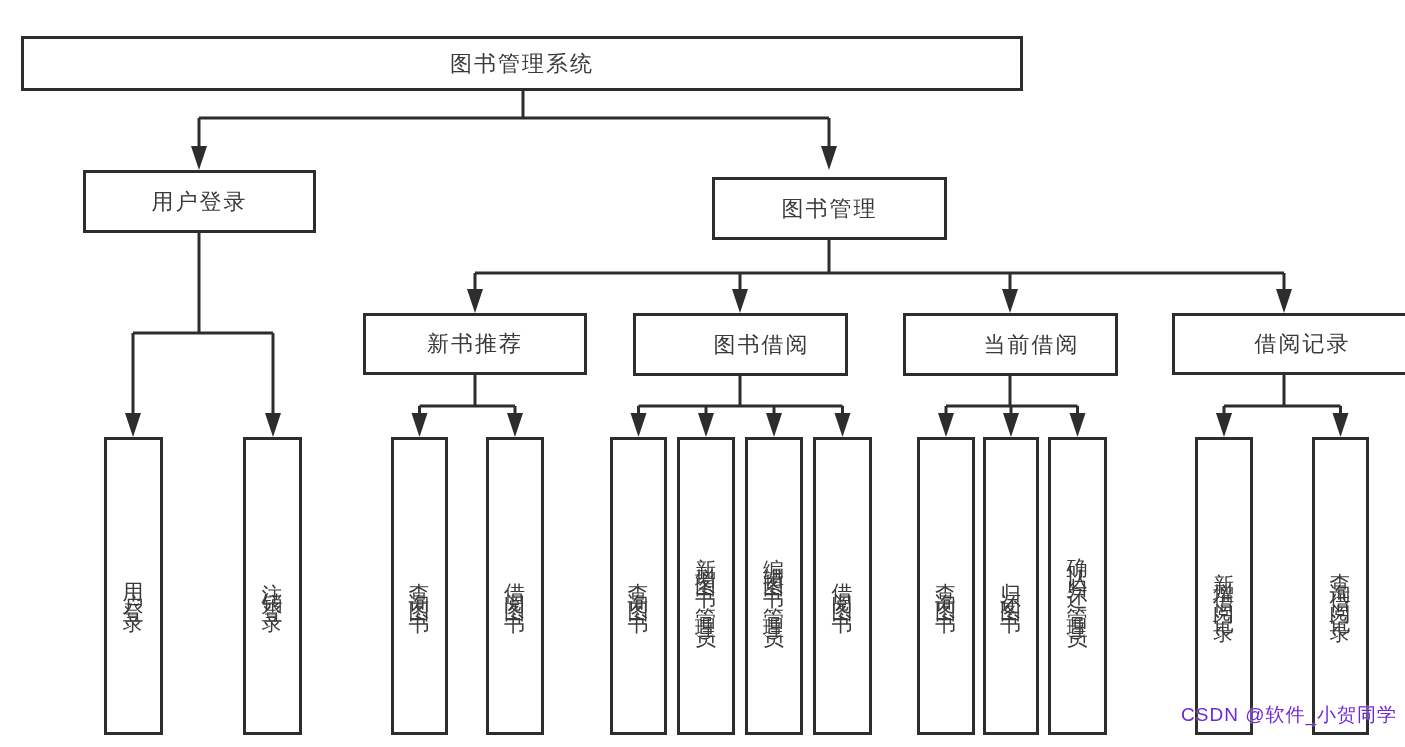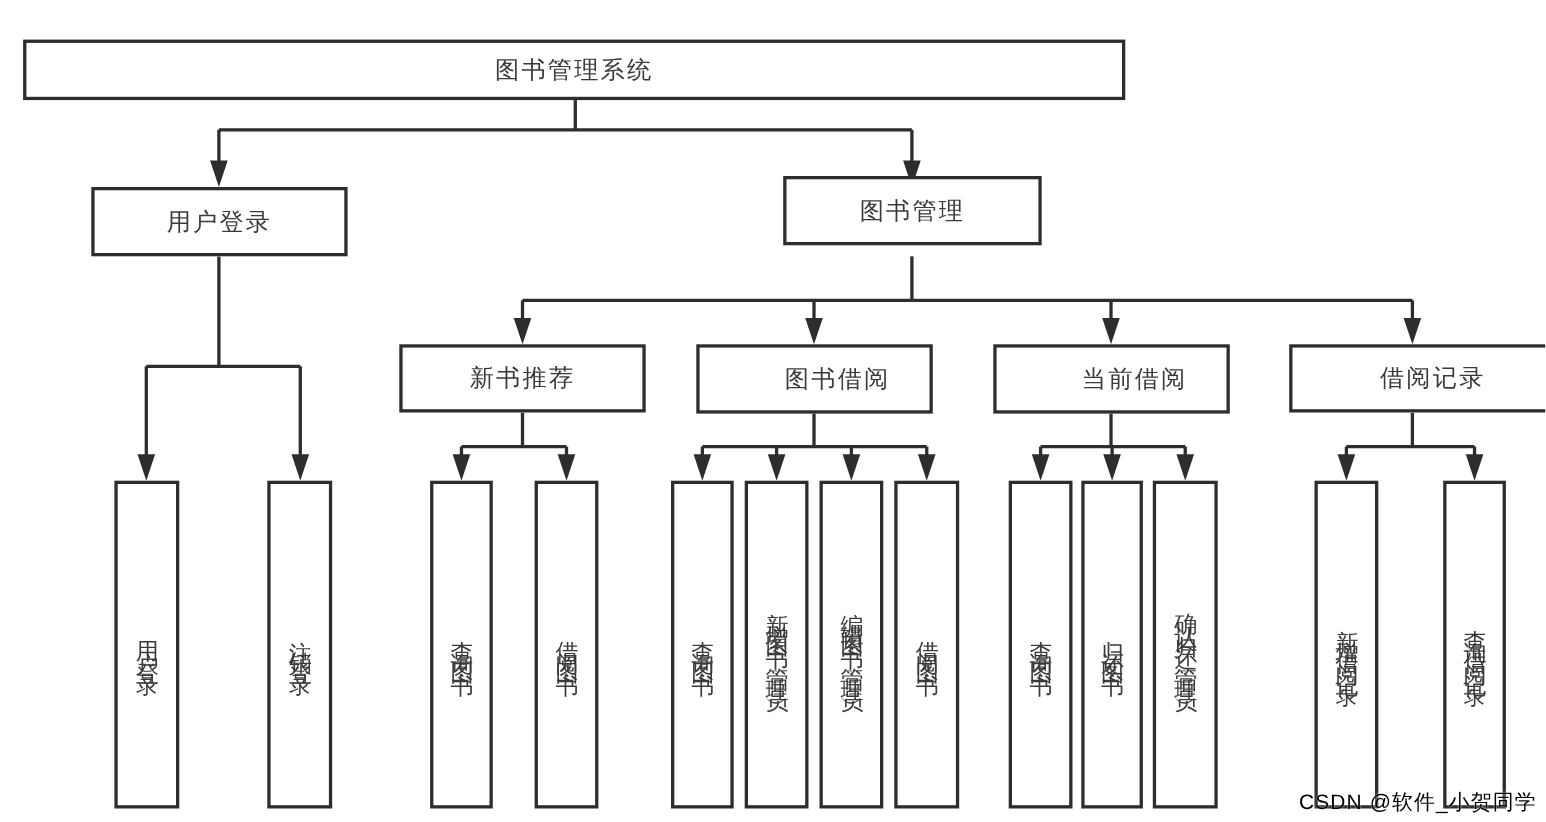--- a/index.html
+++ b/index.html
@@ -42,24 +42,24 @@
     writing-mode: vertical-rl;
     text-orientation: mixed;
     font-size: 21px;
     letter-spacing: 10px;
     line-height: 1;
     white-space: nowrap;
   }
   .watermark {
     position: absolute;
     right: 8px;
-    bottom: 5px;
+    bottom: 19px;
     z-index: 3;
     font-size: 19px;
-    color: #000000;
+    color: #6d28d9;
     letter-spacing: 1px;
     text-shadow: 0 0 2px #ffffff;
     white-space: nowrap;
   }
 </style>
 </head>
 <body>
 
 <div class="canvas">
 
@@ -132,21 +132,21 @@
     </g>
   </svg>
 
   <div class="node" style="left:21px; top:13px; width:1002px; height:55px;margin-top:23px;">
     <span class="h-label">图书管理系统</span>
   </div>
 
   <div class="node" style="left:83px; top:170px; width:233px; height:63px;">
     <span class="h-label">用户登录</span>
   </div>
-  <div class="node" style="left:712px; top:160px; width:235px; height:63px;">
+  <div class="node" style="left:712px; top:177px; width:235px; height:63px;">
     <span class="h-label">图书管理</span>
   </div>
 
   <div class="node" style="left:363px; top:313px; width:224px; height:62px;">
     <span class="h-label">新书推荐</span>
   </div>
   <div class="node" style="left:633px; top:313px; width:215px; height:63px;padding-left:42px;">
     <span class="h-label">图书借阅</span>
   </div>
   <div class="node" style="left:903px; top:313px; width:215px; height:63px;padding-left:42px;">

